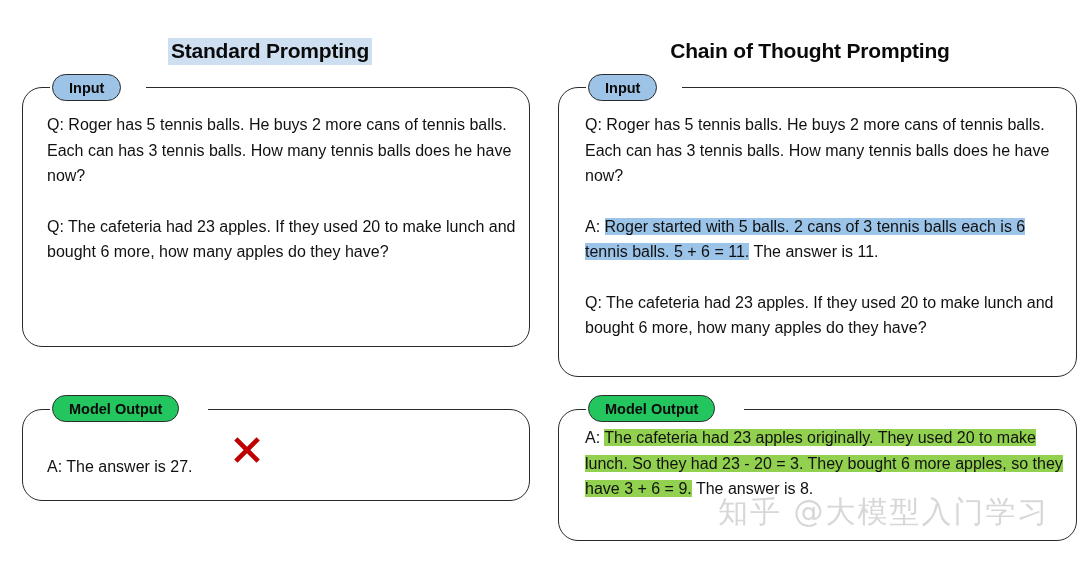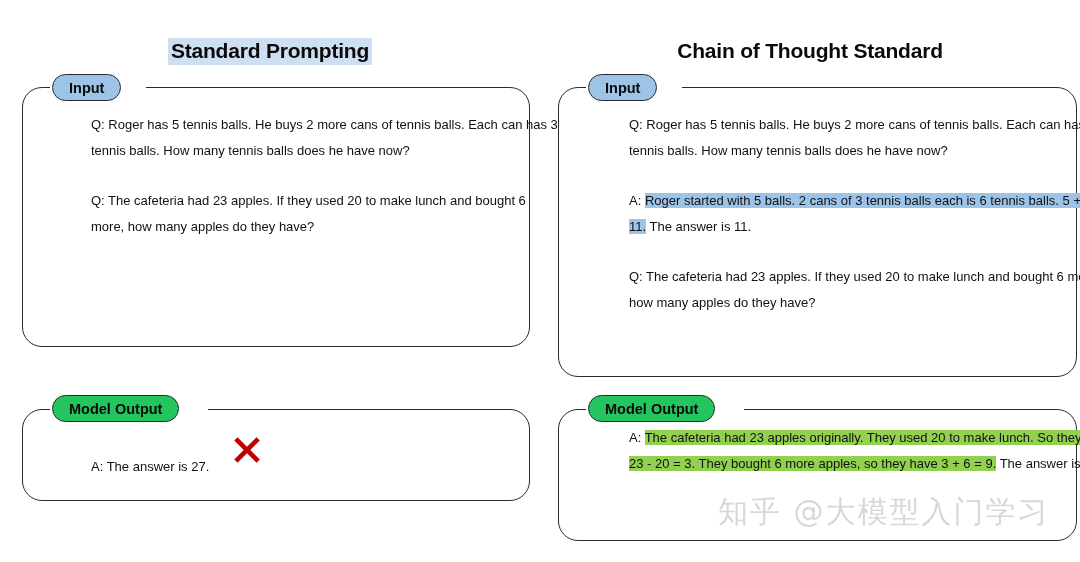--- a/index.html
+++ b/index.html
@@ -89,25 +89,24 @@
   .pill-output { background: #22c55e; }
 
   .pill-li { left: 52px;  top: 74px; }
   .pill-lo { left: 52px;  top: 395px; }
   .pill-ri { left: 48px;  top: 74px; }
   .pill-ro { left: 48px;  top: 395px; }
 
   
   .content {
     position: absolute;
-    font-size: 13px;
+    font-size: 16px;
     line-height: 25.5px;
     color: #111111;
     white-space: normal;
-    margin-left: 44px;
   }
   .content p {
     margin: 0;
   }
   .content p + p {
     margin-top: 25px;
   }
 
   .c-left-input   { left: 47px;  top: 112px; width: 470px; }
   .c-left-output  { left: 47px;  top: 454px; width: 450px; }
@@ -172,21 +171,21 @@
     <div class="mark mark-cross">
       <svg width="32" height="32" viewBox="0 0 32 32" aria-hidden="true">
         <path d="M6.5 3.2 L16 12.7 L25.5 3.2 L28.8 6.5 L19.3 16 L28.8 25.5 L25.5 28.8 L16 19.3 L6.5 28.8 L3.2 25.5 L12.7 16 L3.2 6.5 Z" fill="#c00000"></path>
       </svg>
     </div>
   </div>
 
   <div class="panel panel-right">
 
     <div class="panel-title">
-      <span class="title-text">Chain of Thought Standard</span>
+      <span class="title-text">Chain of Thought Prompting</span>
     </div>
 
     <div class="box box-right-input"></div>
     <div class="pill-mask" style="left:46px; top:84px; width:96px;"></div>
     <div class="pill pill-input pill-ri">
       <span>Input</span>
     </div>
 
     <div class="content c-right-input">
       <p>Q: Roger has 5 tennis balls. He buys 2 more cans of tennis balls. Each can has 3 tennis balls. How many tennis balls does he have now?</p>

